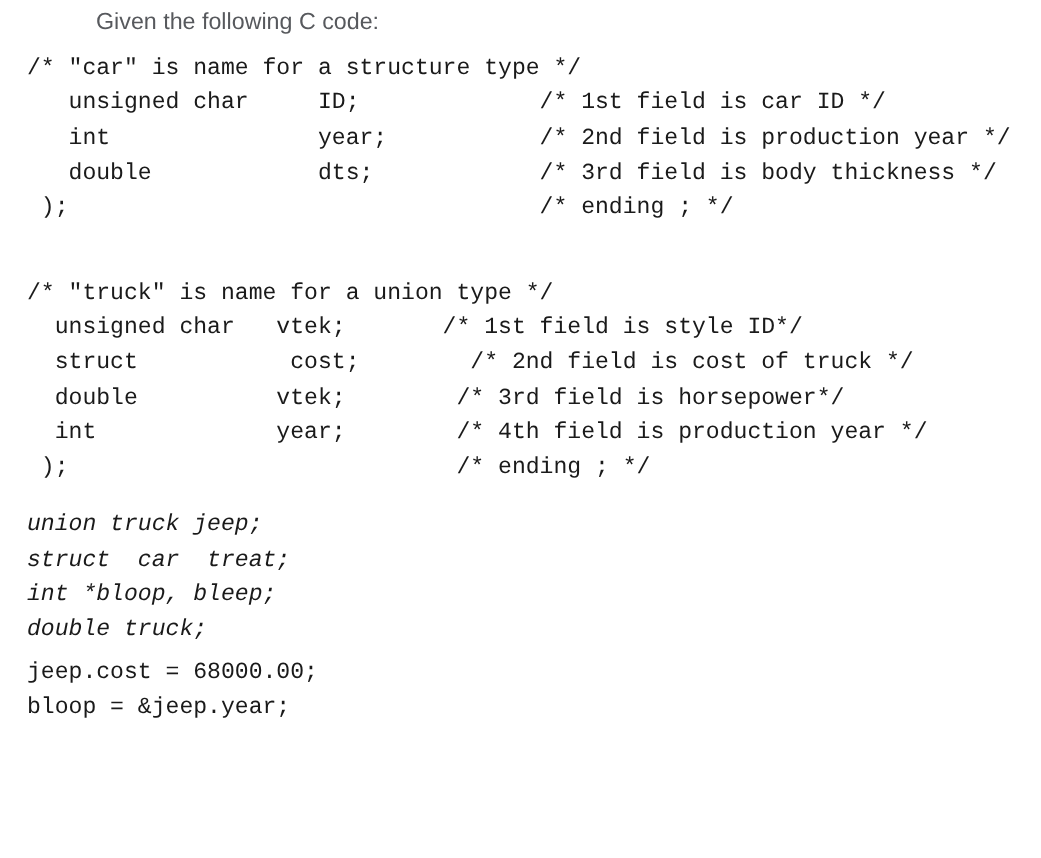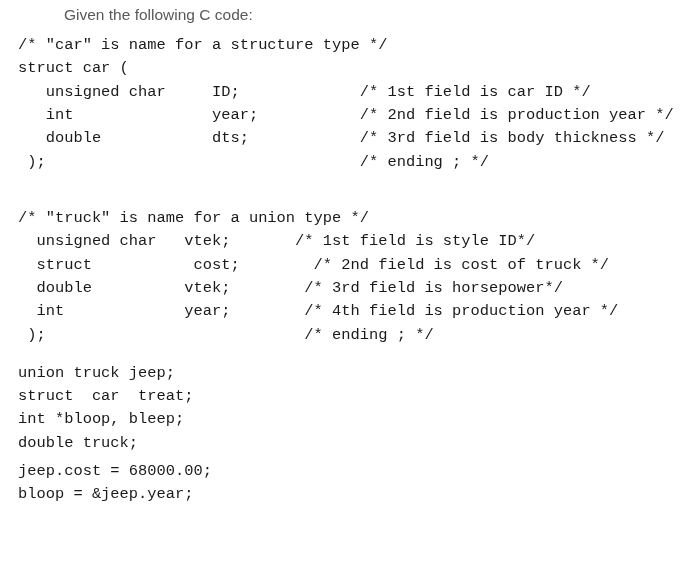--- a/index.html
+++ b/index.html
@@ -31,35 +31,34 @@
   .code-line {
     font-family: "Liberation Mono", "DejaVu Sans Mono", monospace;
     font-size: 15.4px;
     line-height: 23.33px;
     height: 23.33px;
     color: #1a1a1a;
     white-space: pre;
   }
   .block-a { margin-top: 8px; }
   .block-b { margin-top: 33px; }
-  .block-c { margin-top: 14.7px; }
+  .block-c { margin-top: 14.7px; font-style: italic; }
   .block-d { margin-top: 5px; }
 </style>
 </head>
 <body>
 
 <div class="page">
 
   <p class="question-intro">Given the following C code:</p>
 
   <div class="code-area">
 
     <div class="code-block block-a">
       <div class="code-line">/* "car" is name for a structure type */</div>
-      <div class="code-line">struct car (</div>
       <div class="code-line">   unsigned char     ID;             /* 1st field is car ID */</div>
       <div class="code-line">   int               year;           /* 2nd field is production year */</div>
       <div class="code-line">   double            dts;            /* 3rd field is body thickness */</div>
       <div class="code-line"> );                                  /* ending ; */</div>
     </div>
 
     <div class="code-block block-b">
       <div class="code-line">/* "truck" is name for a union type */</div>
       <div class="code-line">  unsigned char   vtek;       /* 1st field is style ID*/</div>
       <div class="code-line">  struct           cost;        /* 2nd field is cost of truck */</div>

